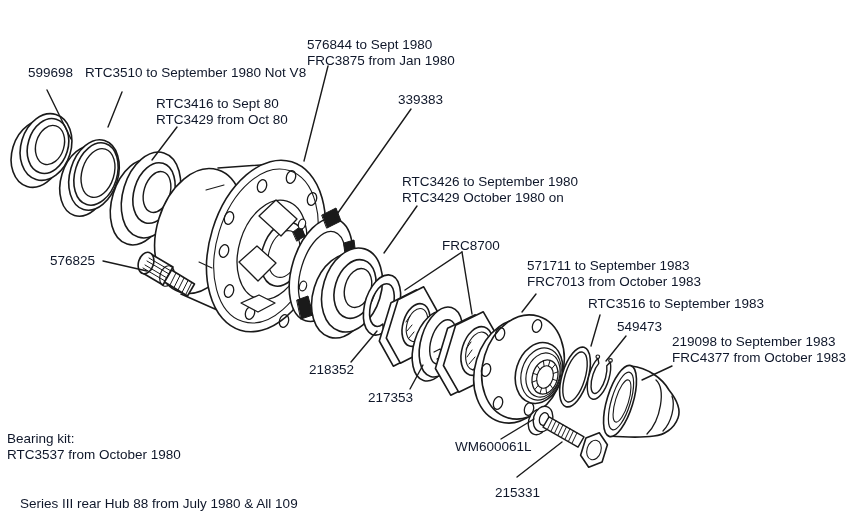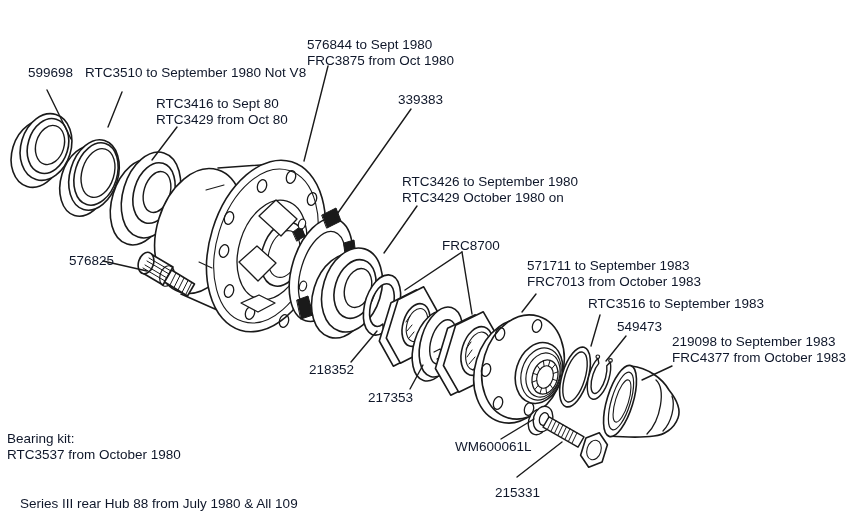--- a/index.html
+++ b/index.html
@@ -236,21 +236,21 @@
   <div>RTC3510 to September 1980 Not V8</div>
 </div>
 
 <div class="lbl" style="left:156px;top:96px">
   <div>RTC3416 to Sept 80</div>
   <div>RTC3429 from Oct 80</div>
 </div>
 
 <div class="lbl" style="left:307px;top:37px">
   <div>576844 to Sept 1980</div>
-  <div>FRC3875 from Oct 1980</div>
+  <div>FRC3875 from Jan 1980</div>
 </div>
 
 <div class="lbl" style="left:398px;top:92px">
       <div>339383</div>
     </div>
 
 <div class="lbl" style="left:402px;top:174px">
   <div>RTC3426 to September 1980</div>
   <div>RTC3429 October 1980 on</div>
 </div>
@@ -270,21 +270,21 @@
 
 <div class="lbl" style="left:617px;top:319px">
       <div>549473</div>
     </div>
 
 <div class="lbl" style="left:672px;top:334px">
   <div>219098 to September 1983</div>
   <div>FRC4377 from October 1983</div>
 </div>
 
-<div class="lbl" style="left:69px;top:253px">
+<div class="lbl" style="left:50px;top:253px">
       <div>576825</div>
     </div>
 
 <div class="lbl" style="left:309px;top:362px">
       <div>218352</div>
     </div>
 
 <div class="lbl" style="left:368px;top:390px">
       <div>217353</div>
     </div>

